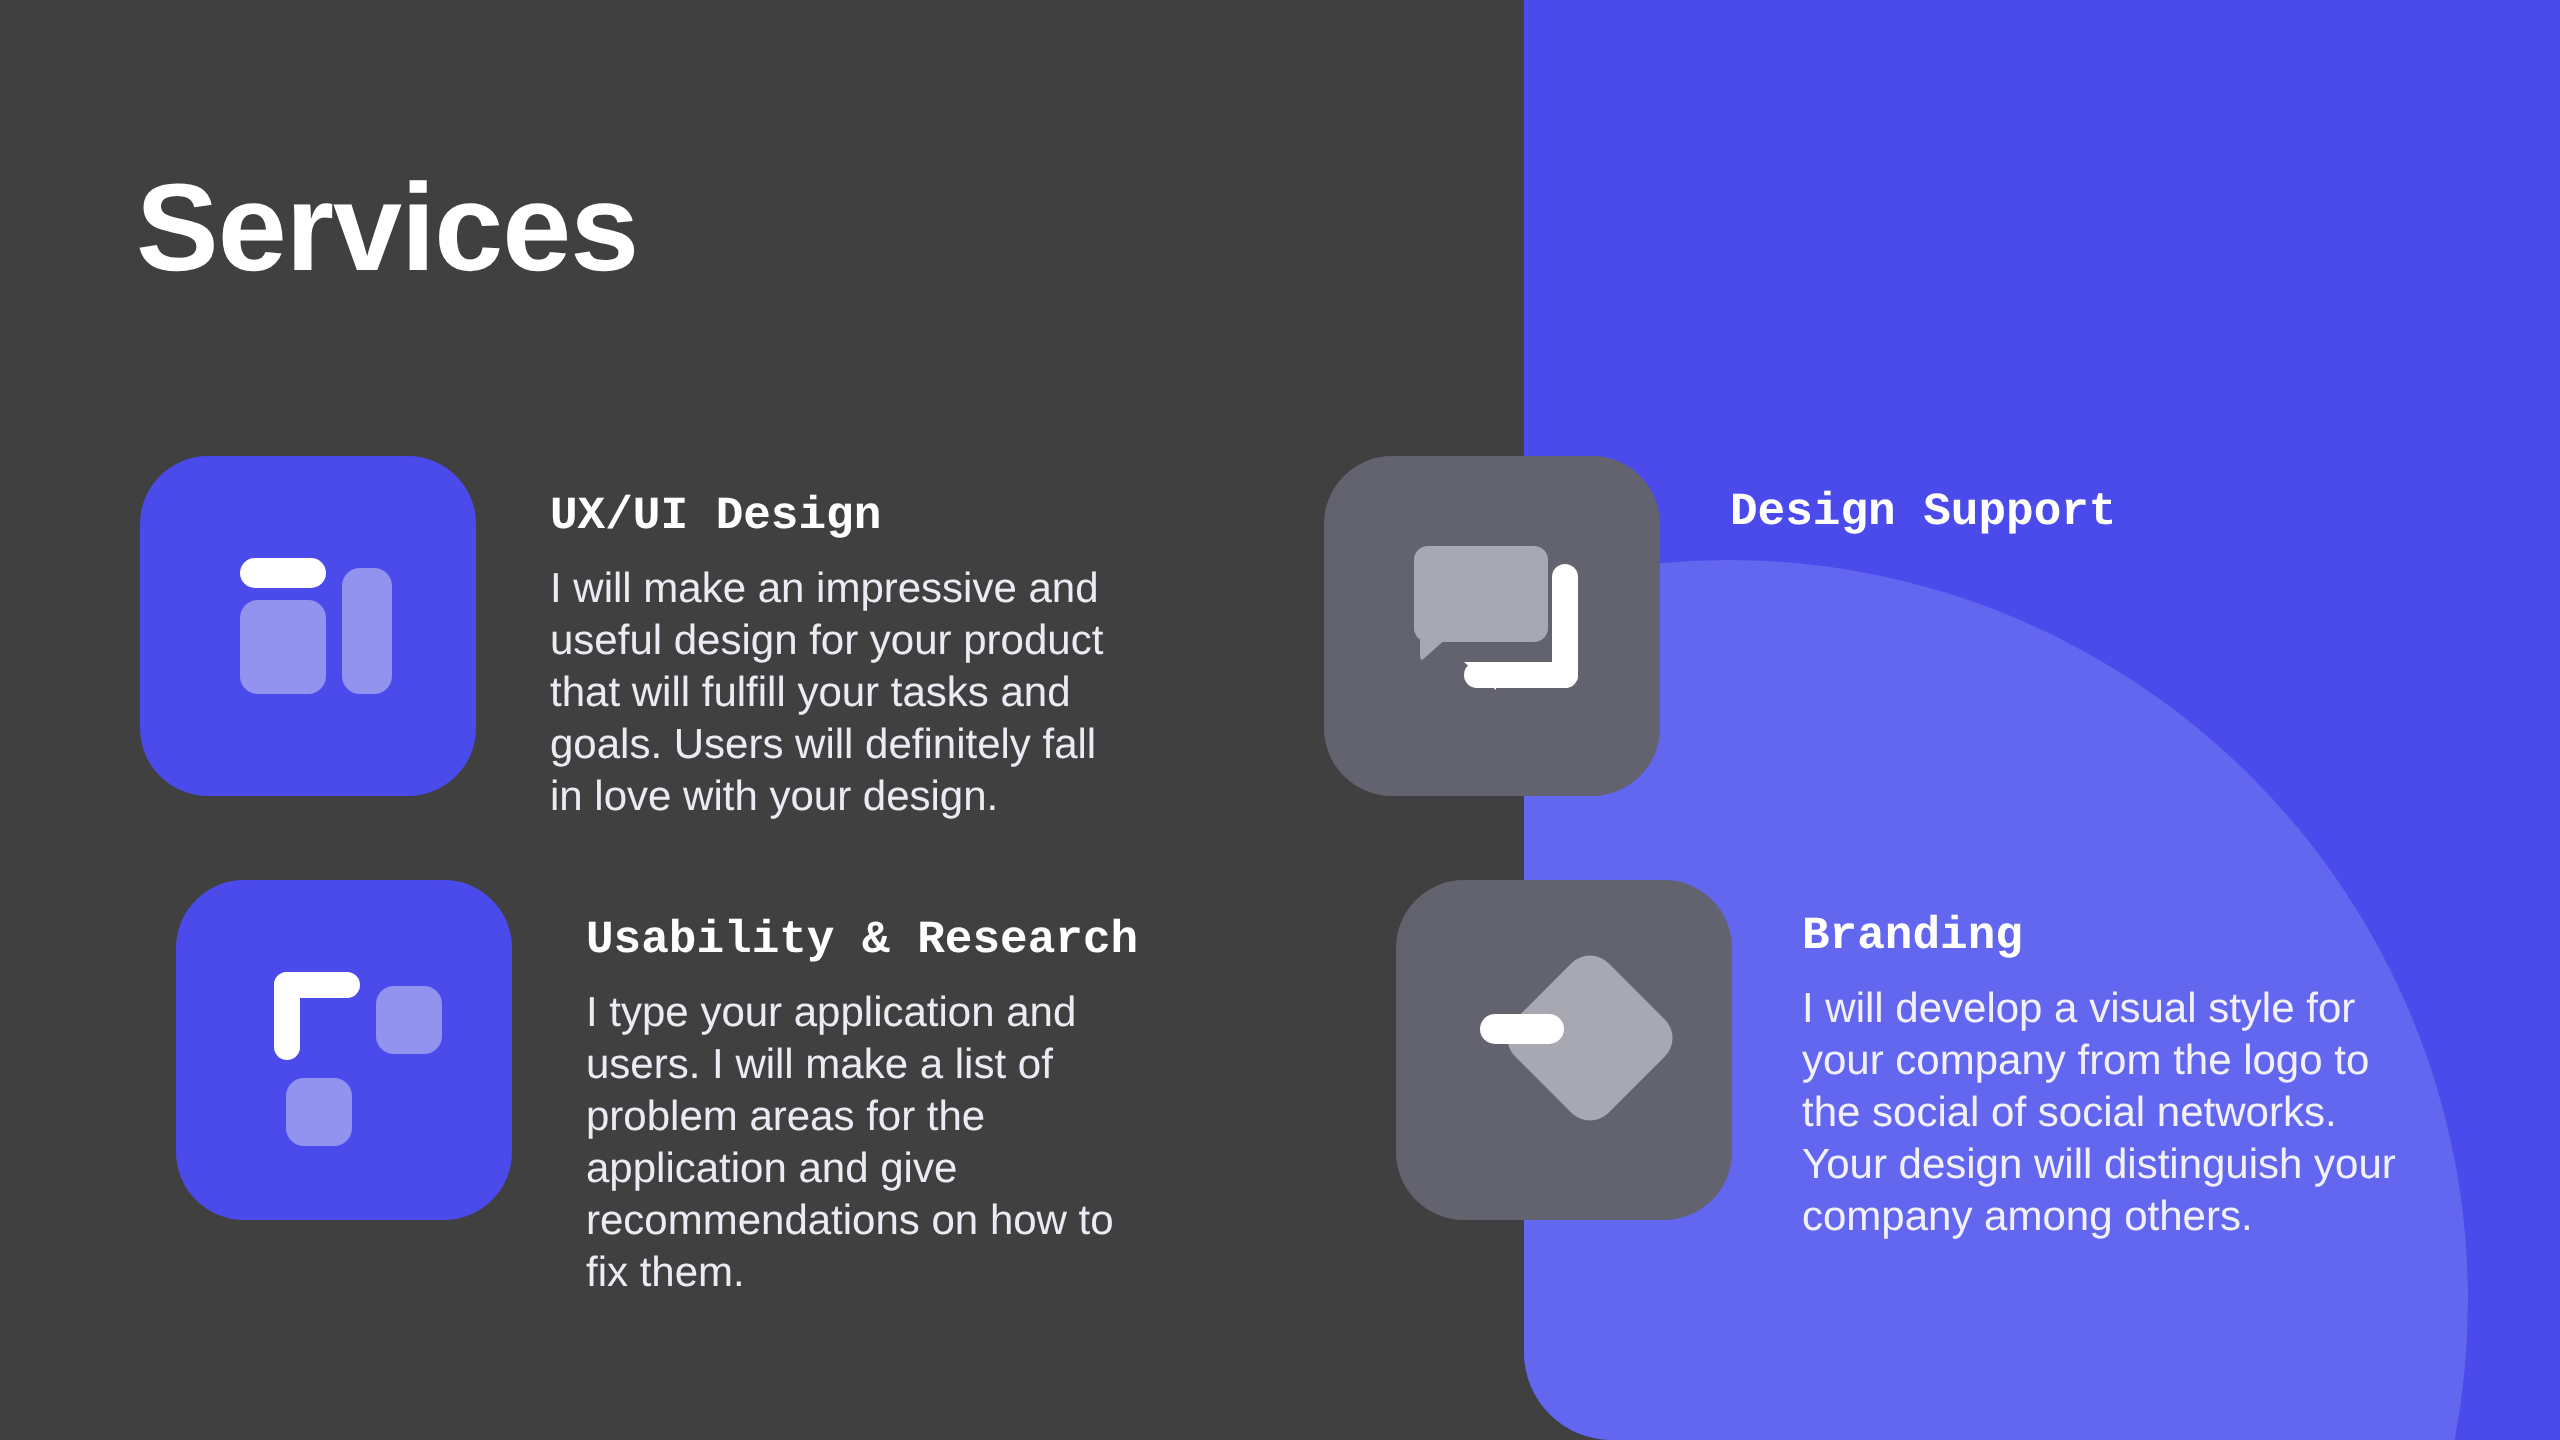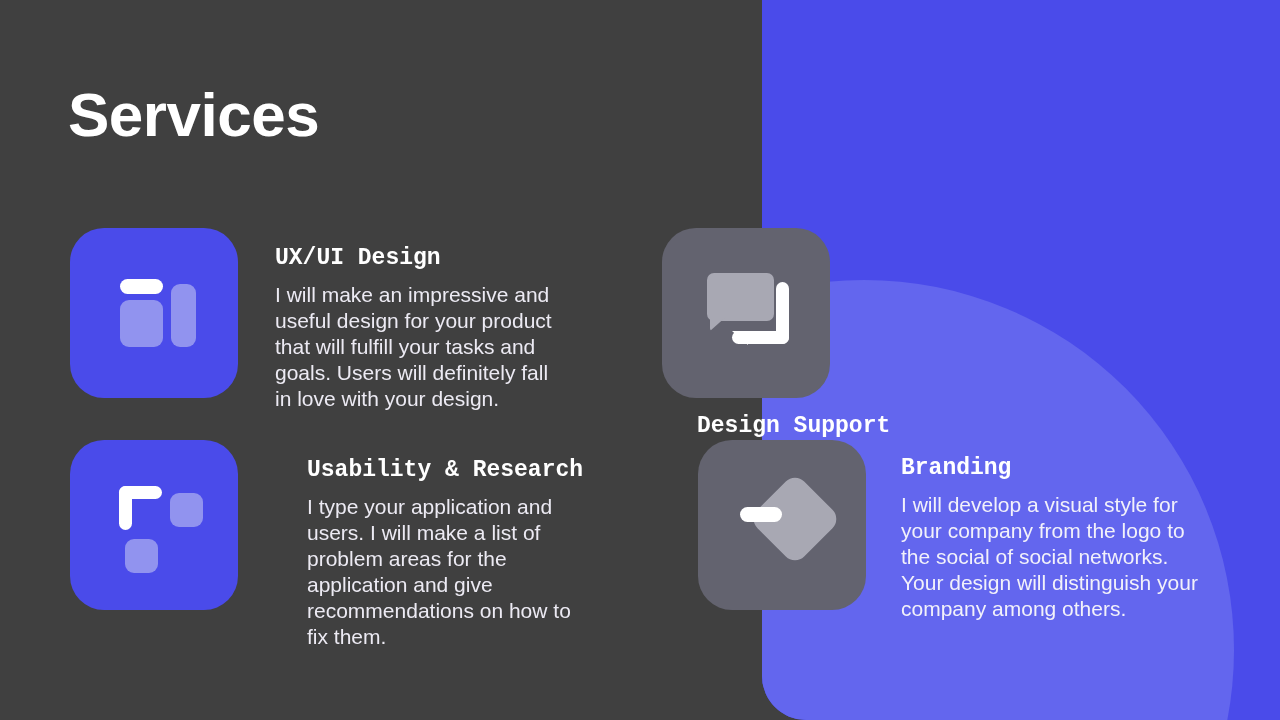--- a/index.html
+++ b/index.html
@@ -60,22 +60,22 @@
   }
 
   
   .card {
     position: absolute;
     display: flex;
     align-items: flex-start;
   }
 
   .card-1 { left: 70px;  top: 228px; }
-  .card-2 { left: 70px;  top: 440px; gap: 32px; }
-  .card-3 { left: 662px; top: 228px; flex-direction: column; }
+  .card-2 { left: 88px;  top: 440px; }
+  .card-3 { left: 662px; top: 228px; }
   .card-4 { left: 662px; top: 440px; margin-left: 36px; }
 
   .icon-tile {
     width: 168px;
     height: 170px;
     border-radius: 34px;
     flex: 0 0 auto;
     position: relative;
   }
 

